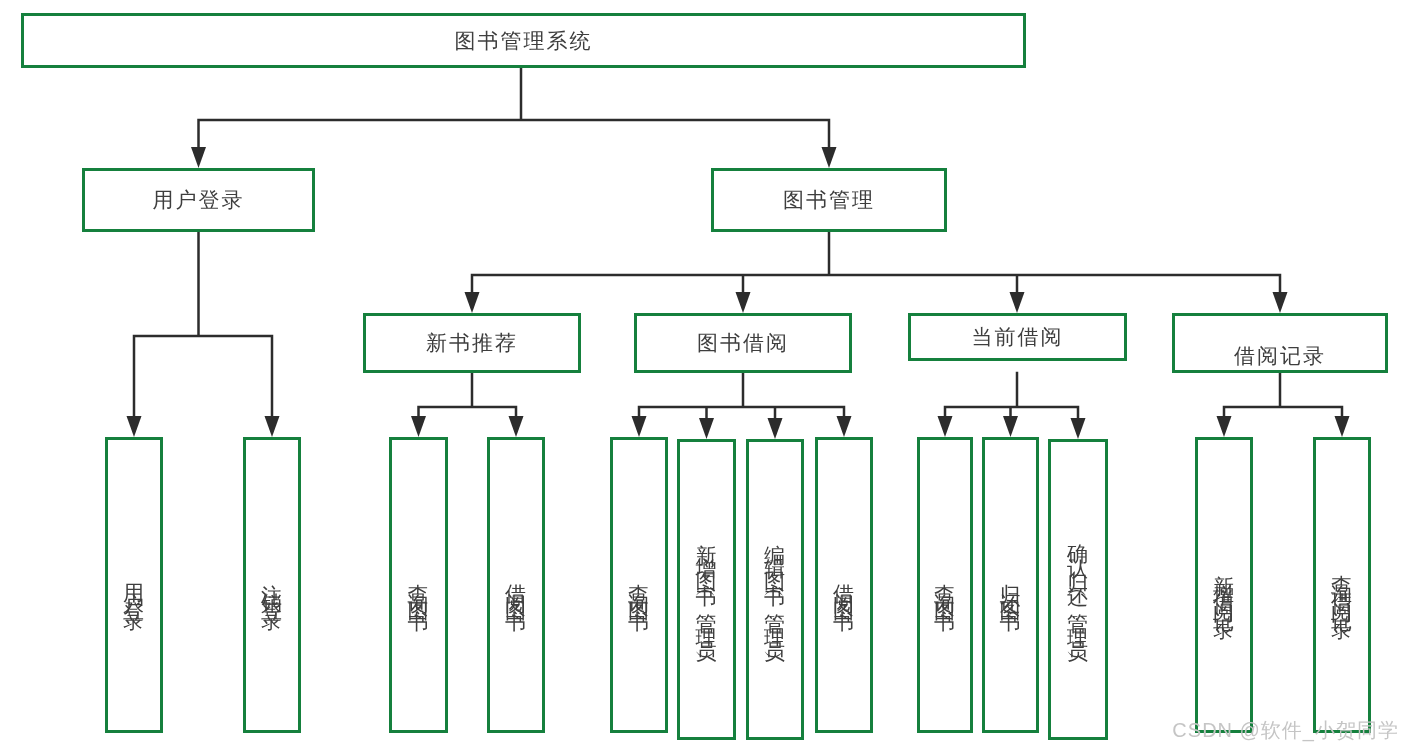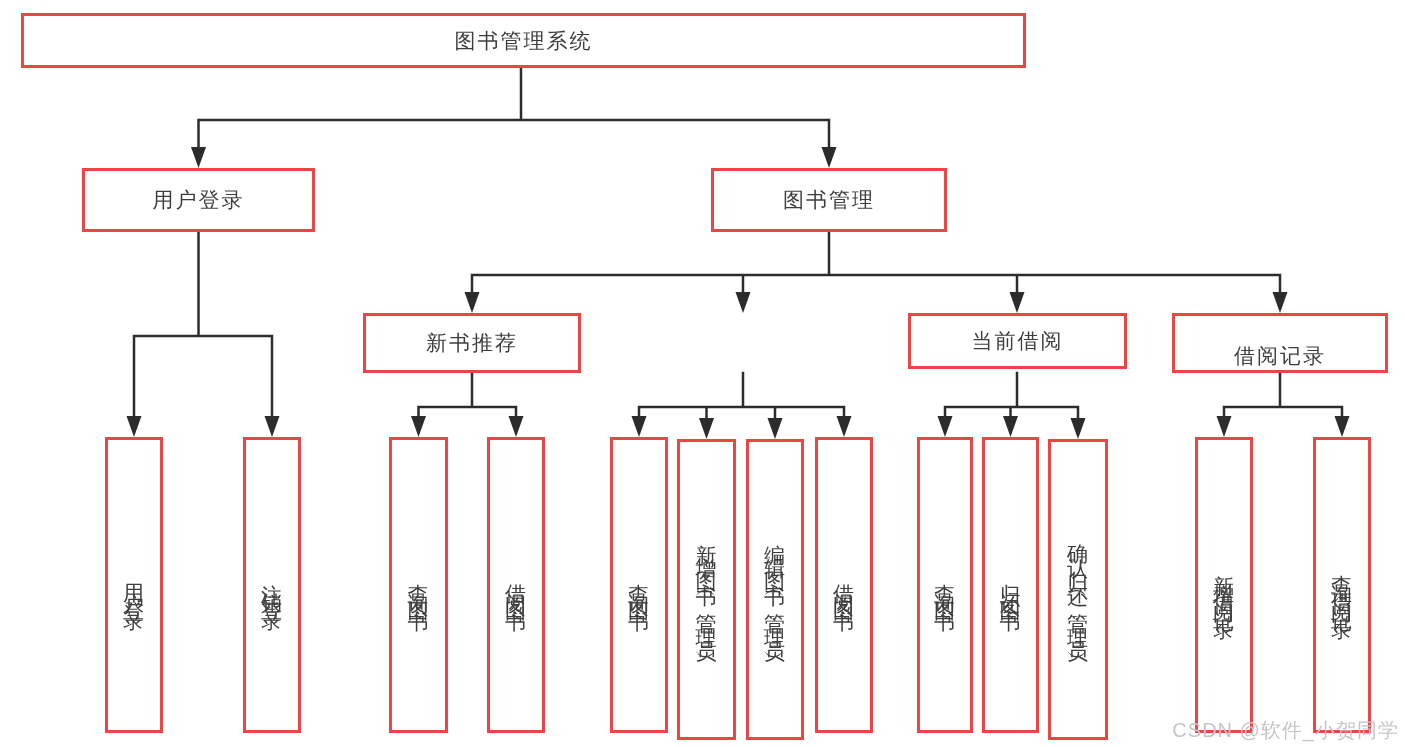--- a/index.html
+++ b/index.html
@@ -18,21 +18,21 @@
   .connectors {
     position: absolute;
     left: 0; top: 0;
     width: 1405px; height: 747px;
     z-index: 1;
   }
   .node {
     position: absolute;
     box-sizing: border-box;
     background: #ffffff;
-    border: 3px solid #ef4444;
+    border: 3px solid #15803d;
     display: flex;
     align-items: center;
     justify-content: center;
     z-index: 2;
   }
   .node span {
     color: #3e3e3e;
     font-size: 21px;
     white-space: nowrap;
   }
@@ -115,21 +115,24 @@
   <div class="node h-node" style="left:82px; top:168px; width:233px; height:64px;">
     <span>用户登录</span>
   </div>
   <div class="node h-node" style="left:711px; top:168px; width:236px; height:64px;">
     <span>图书管理</span>
   </div>
 
   <div class="node h-node" style="left:363px; top:313px; width:218px; height:60px;">
     <span>新书推荐</span>
   </div>
-  <div class="node h-node" style="left:908px; top:313px; width:219px; height:56px;">
+  <div class="node h-node" style="left:634px; top:313px; width:218px; height:60px;">
+    <span>图书借阅</span>
+  </div>
+  <div class="node h-node" style="left:908px; top:313px; width:219px; height:48px;">
     <span>当前借阅</span>
   </div>
   <div class="node h-node" style="left:1172px; top:313px; width:216px; height:60px;align-items:flex-end;">
     <span>借阅记录</span>
   </div>
 
   <div class="node v-node" style="left:105px; top:437px; width:58px; height:296px;">
     <span>用户登录</span>
   </div>
   <div class="node v-node" style="left:243px; top:437px; width:58px; height:296px;">

